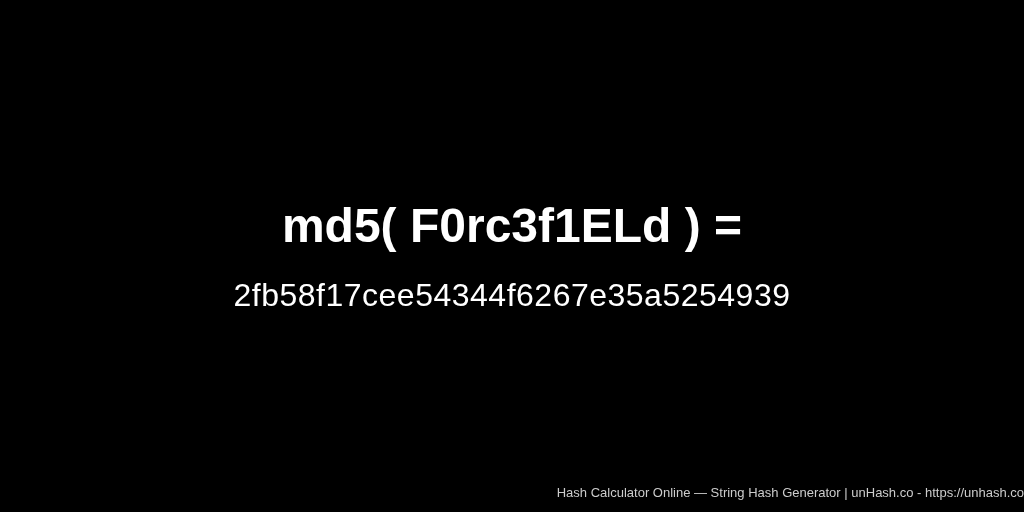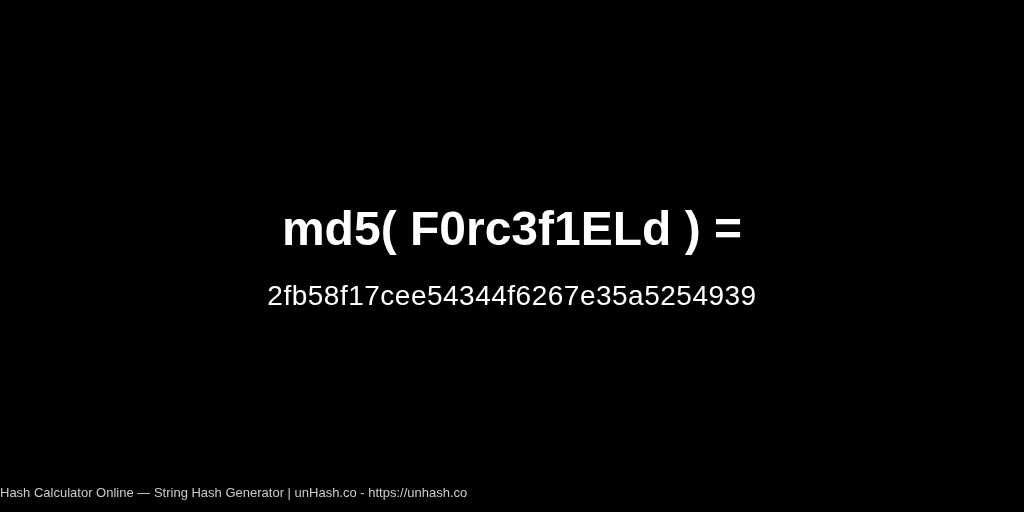--- a/index.html
+++ b/index.html
@@ -27,30 +27,30 @@
       gap: 24px;
     }
     .title {
       color: #ffffff;
       font-size: 48px;
       font-weight: bold;
       text-align: center;
     }
     .hash-output {
       color: #ffffff;
-      font-size: 28px;
+      font-size: 32px;
       font-weight: normal;
       text-align: left;
       letter-spacing: 0.5px;
     }
     .footer {
       position: absolute;
       bottom: 12px;
       width: 100%;
-      text-align: left;
+      text-align: right;
       color: #cccccc;
       font-size: 13px;
     }
   </style>
 </head>
 <body>
 
 <div class="content">
   <div class="title">md5( F0rc3f1ELd ) =</div>
   <div class="hash-output">2fb58f17cee54344f6267e35a5254939</div>

